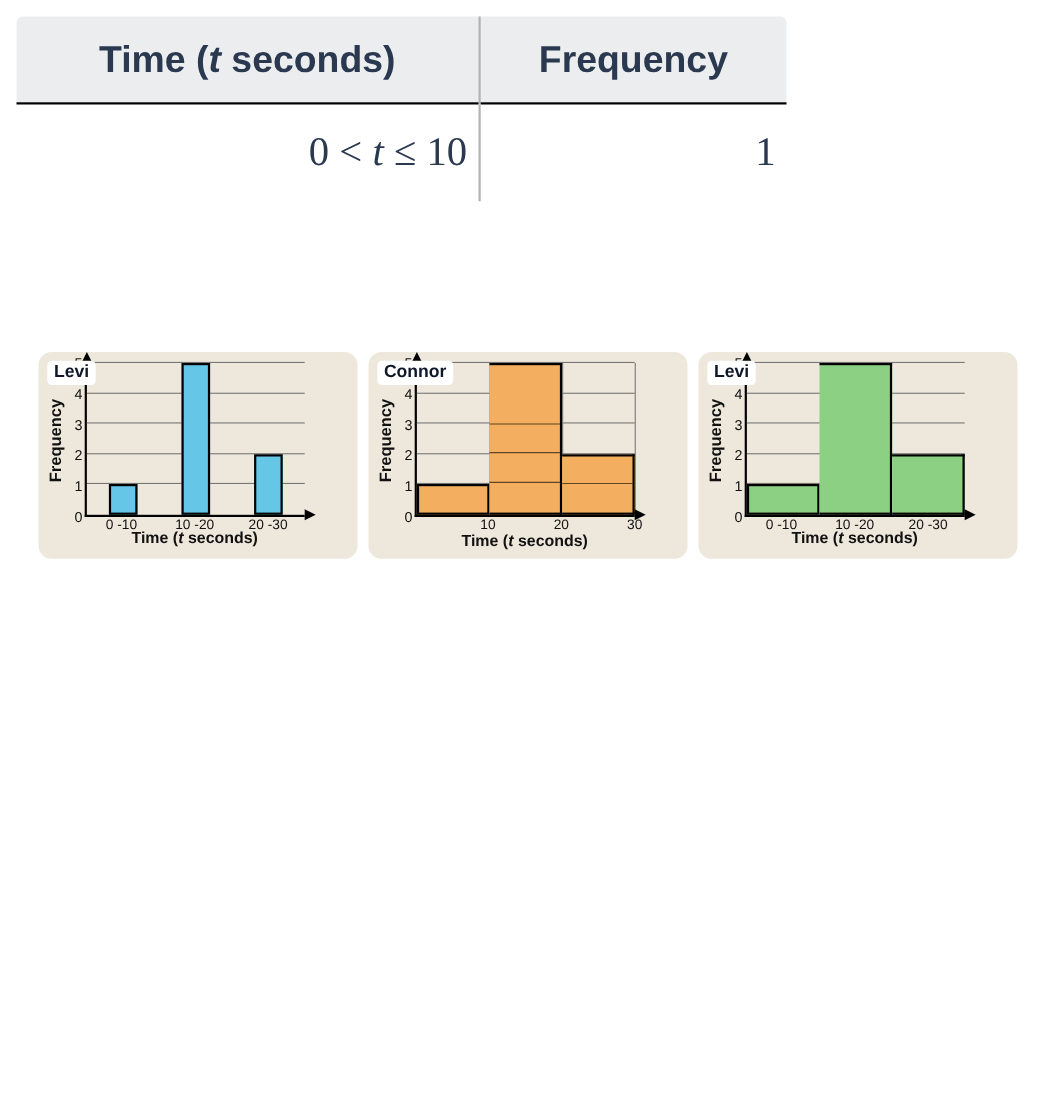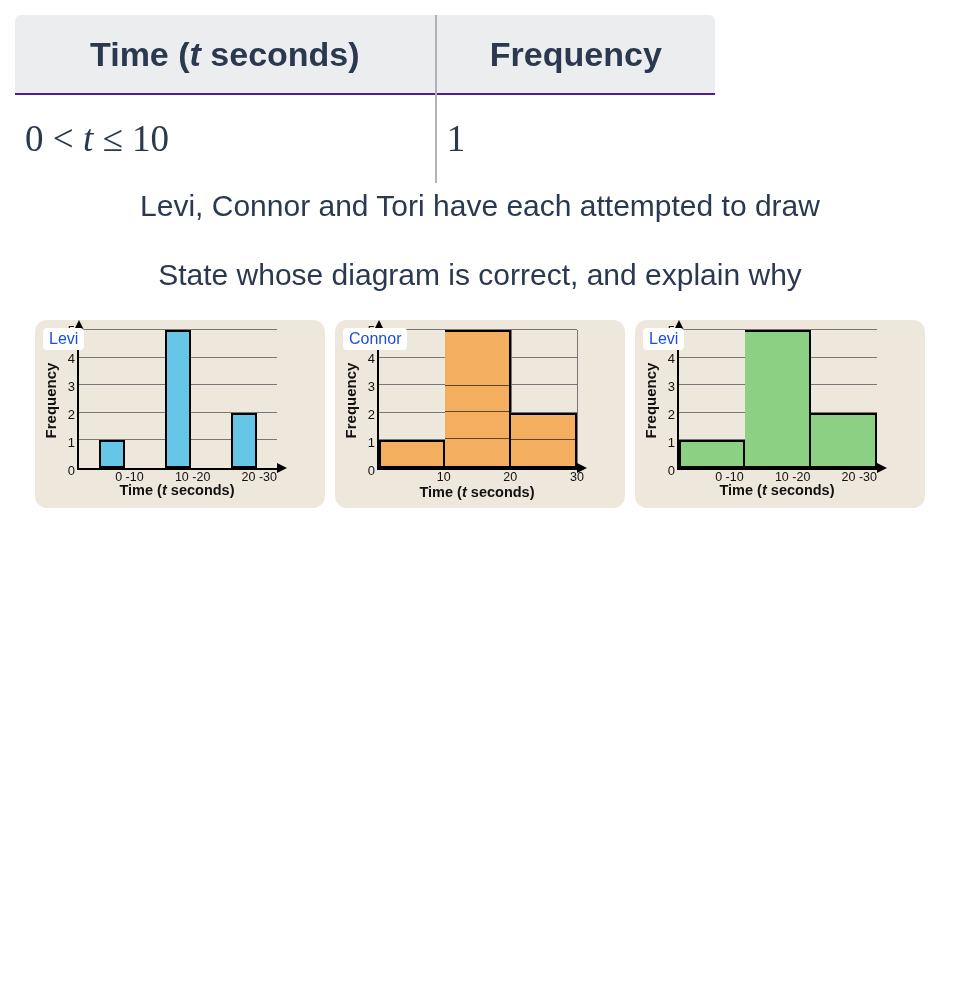--- a/index.html
+++ b/index.html
@@ -23,23 +23,23 @@
     background: #ecedef;
     font-weight: 700;
     padding: 12px 10px;
     text-align: center;
   }
   .data-table th:first-child { border-radius: 6px 0 0 0; }
   .data-table th:last-child  { border-radius: 0 6px 0 0; }
   .data-table td {
     font-family: Georgia, "Times New Roman", serif;
     font-size: 37px;
-    text-align: left;
+    text-align: right;
     padding: 14px 10px;
-    border-top: 2px solid #4c1d95;
+    border-top: 2px solid #000000;
   }
   .col-sep { border-right: 2px solid #b2b2b2; }
   .it { font-style: italic; }
 
   
   .question {
     font-size: 30px;
     text-align: center;
     color: #2a3950;
     margin: 6px 20px 28px;
@@ -58,22 +58,22 @@
     background: #eee7db;
     border-radius: 12px;
     padding: 10px 14px 4px 6px;
     width: 290px;
     position: relative;
   }
   .name-tag {
     position: absolute;
     top: 8px; left: 8px;
     background: #fff;
-    color: #1d4ed8;
-    font-weight: 400;
+    color: #0f172a;
+    font-weight: 700;
     font-size: 16px;
     padding: 2px 6px;
     border-radius: 4px;
     z-index: 5;
   }
 
   .chart-row { display: flex; align-items: stretch; }
   .ylabel-wrap {
     width: 20px;
     display: flex; align-items: center; justify-content: center;
@@ -143,21 +143,21 @@
   .c-orange { background: #f3ae5f; }
   .c-green  { background: #8cd084; }
 
   .xticks {
     margin-left: 36px;
     width: 200px;
     display: flex;
     font-size: 12.5px;
     color: #111;
   }
-  .xticks.cat span { flex:1; text-align:right; }
+  .xticks.cat span { flex:1; text-align:center; }
   .xticks.lin { position: relative; height: 16px; }
   .xticks.lin span { position: absolute; top:0; transform: translateX(-50%); }
 
   .xlabel {
     margin-left: 36px;
     width: 200px;
     text-align: center;
     color: #111;
     font-size: 14.5px;
     font-weight: 600;
@@ -181,23 +181,23 @@
     <tr>
       <td class="col-sep">
         <span>0</span> <span>&lt;</span> <span class="it">t</span> <span>≤</span> <span>10</span>
       </td>
       <td>1</td>
     </tr>
   </tbody>
 </table>
 
 <div class="question">
-  <span>Levi, Connor and Tori have each attempted to draw</span><br>
   <br>
-  <span>State whose diagram is correct, and explain why</span><br>
+  <br>
+  <br>
 </div>
 
 <div class="charts">
 
   <div class="card">
     <div class="name-tag">Levi</div>
     <div class="chart-row">
       <div class="ylabel-wrap">
           <div class="ylabel">Frequency</div>
         </div>

